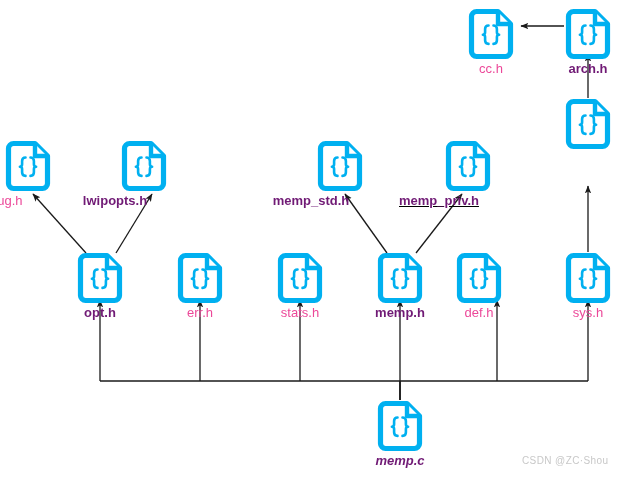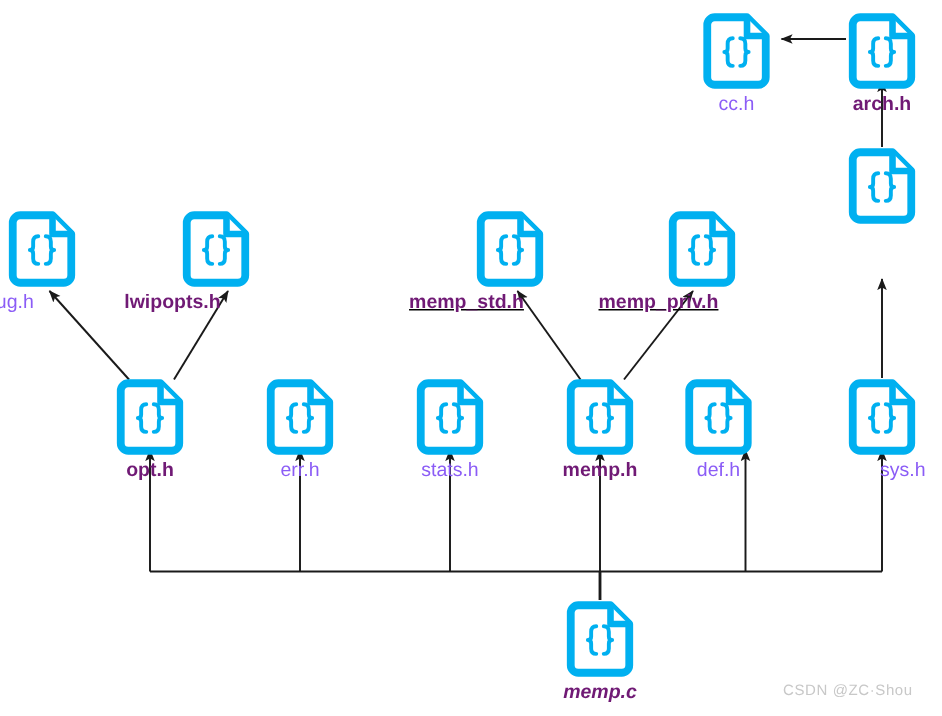--- a/index.html
+++ b/index.html
@@ -39,21 +39,21 @@
     display: block;
   }
   .node-label {
     margin-top: 1px;
     font-size: 13px;
     line-height: 15px;
     white-space: nowrap;
     letter-spacing: 0px;
   }
   .node-label.plain {
-    color: #8b5cf6;
+    color: #ec4899;
     font-weight: normal;
   }
   .node-label.highlight {
     color: #701a75;
     font-weight: bold;
   }
   .wide-label {
     width: 120px;
     margin-left: -60px;
   }
@@ -154,21 +154,21 @@
         <div>
           <svg class="node-icon" viewBox="0 0 46 52" xmlns="http://www.w3.org/2000/svg">
             <path d="M8.5 3.5 H30 L42.5 16 V43.5 A5 5 0 0 1 37.5 48.5 H8.5 A5 5 0 0 1 3.5 43.5 V8.5 A5 5 0 0 1 8.5 3.5 Z" fill="#ffffff" stroke="#00b0f0" stroke-width="5.2" stroke-linejoin="round"></path>
             <path d="M30 4 L30 16 L42 16" fill="#ffffff" stroke="#00b0f0" stroke-width="4.4" stroke-linejoin="round" stroke-linecap="round"></path>
             <path d="M20.5 17.5 q-3.4 0 -3.4 3.6 v3.2 q0 2.4 -2.2 2.4 q2.2 0 2.2 2.4 v3.2 q0 3.6 3.4 3.6" fill="none" stroke="#00b0f0" stroke-width="2.6" stroke-linecap="round" stroke-linejoin="round"></path>
             <path d="M25.5 17.5 q3.4 0 3.4 3.6 v3.2 q0 2.4 2.2 2.4 q-2.2 0 -2.2 2.4 v3.2 q0 3.6 -3.4 3.6" fill="none" stroke="#00b0f0" stroke-width="2.6" stroke-linecap="round" stroke-linejoin="round"></path>
           </svg>
         </div>
         <div class="node-label highlight wide-label">lwipopts.h</div>
       </div>
-      <div class="node" style="left: 340px; top: 140px; text-decoration: underline;">
+      <div class="node" style="left: 340px; top: 140px;">
         <div>
           <svg class="node-icon" viewBox="0 0 46 52" xmlns="http://www.w3.org/2000/svg">
             <path d="M8.5 3.5 H30 L42.5 16 V43.5 A5 5 0 0 1 37.5 48.5 H8.5 A5 5 0 0 1 3.5 43.5 V8.5 A5 5 0 0 1 8.5 3.5 Z" fill="#ffffff" stroke="#00b0f0" stroke-width="5.2" stroke-linejoin="round"></path>
             <path d="M30 4 L30 16 L42 16" fill="#ffffff" stroke="#00b0f0" stroke-width="4.4" stroke-linejoin="round" stroke-linecap="round"></path>
             <path d="M20.5 17.5 q-3.4 0 -3.4 3.6 v3.2 q0 2.4 -2.2 2.4 q2.2 0 2.2 2.4 v3.2 q0 3.6 3.4 3.6" fill="none" stroke="#00b0f0" stroke-width="2.6" stroke-linecap="round" stroke-linejoin="round"></path>
             <path d="M25.5 17.5 q3.4 0 3.4 3.6 v3.2 q0 2.4 2.2 2.4 q-2.2 0 -2.2 2.4 v3.2 q0 3.6 -3.4 3.6" fill="none" stroke="#00b0f0" stroke-width="2.6" stroke-linecap="round" stroke-linejoin="round"></path>
           </svg>
         </div>
         <div class="node-label highlight wide-label">memp_std.h</div>
       </div>
@@ -231,21 +231,21 @@
         <div>
           <svg class="node-icon" viewBox="0 0 46 52" xmlns="http://www.w3.org/2000/svg">
             <path d="M8.5 3.5 H30 L42.5 16 V43.5 A5 5 0 0 1 37.5 48.5 H8.5 A5 5 0 0 1 3.5 43.5 V8.5 A5 5 0 0 1 8.5 3.5 Z" fill="#ffffff" stroke="#00b0f0" stroke-width="5.2" stroke-linejoin="round"></path>
             <path d="M30 4 L30 16 L42 16" fill="#ffffff" stroke="#00b0f0" stroke-width="4.4" stroke-linejoin="round" stroke-linecap="round"></path>
             <path d="M20.5 17.5 q-3.4 0 -3.4 3.6 v3.2 q0 2.4 -2.2 2.4 q2.2 0 2.2 2.4 v3.2 q0 3.6 3.4 3.6" fill="none" stroke="#00b0f0" stroke-width="2.6" stroke-linecap="round" stroke-linejoin="round"></path>
             <path d="M25.5 17.5 q3.4 0 3.4 3.6 v3.2 q0 2.4 2.2 2.4 q-2.2 0 -2.2 2.4 v3.2 q0 3.6 -3.4 3.6" fill="none" stroke="#00b0f0" stroke-width="2.6" stroke-linecap="round" stroke-linejoin="round"></path>
           </svg>
         </div>
         <div class="node-label plain">def.h</div>
       </div>
-      <div class="node" style="left: 588px; top: 252px; text-align: right;">
+      <div class="node" style="left: 588px; top: 252px;">
         <div>
           <svg class="node-icon" viewBox="0 0 46 52" xmlns="http://www.w3.org/2000/svg">
             <path d="M8.5 3.5 H30 L42.5 16 V43.5 A5 5 0 0 1 37.5 48.5 H8.5 A5 5 0 0 1 3.5 43.5 V8.5 A5 5 0 0 1 8.5 3.5 Z" fill="#ffffff" stroke="#00b0f0" stroke-width="5.2" stroke-linejoin="round"></path>
             <path d="M30 4 L30 16 L42 16" fill="#ffffff" stroke="#00b0f0" stroke-width="4.4" stroke-linejoin="round" stroke-linecap="round"></path>
             <path d="M20.5 17.5 q-3.4 0 -3.4 3.6 v3.2 q0 2.4 -2.2 2.4 q2.2 0 2.2 2.4 v3.2 q0 3.6 3.4 3.6" fill="none" stroke="#00b0f0" stroke-width="2.6" stroke-linecap="round" stroke-linejoin="round"></path>
             <path d="M25.5 17.5 q3.4 0 3.4 3.6 v3.2 q0 2.4 2.2 2.4 q-2.2 0 -2.2 2.4 v3.2 q0 3.6 -3.4 3.6" fill="none" stroke="#00b0f0" stroke-width="2.6" stroke-linecap="round" stroke-linejoin="round"></path>
           </svg>
         </div>
         <div class="node-label plain">sys.h</div>
       </div>

